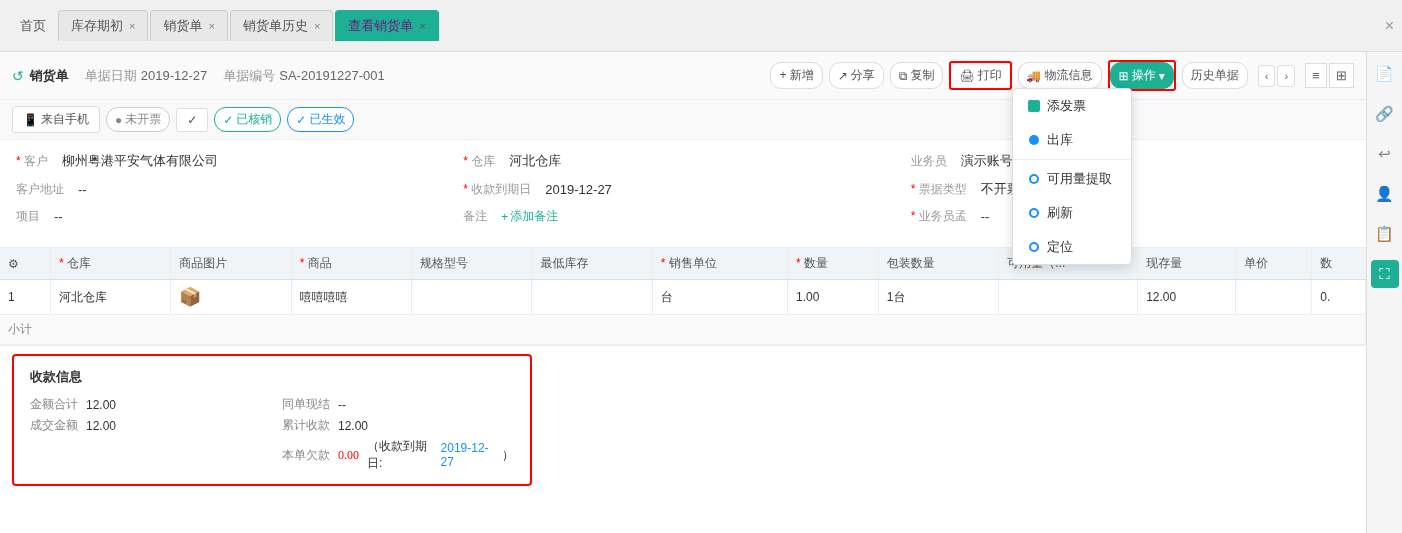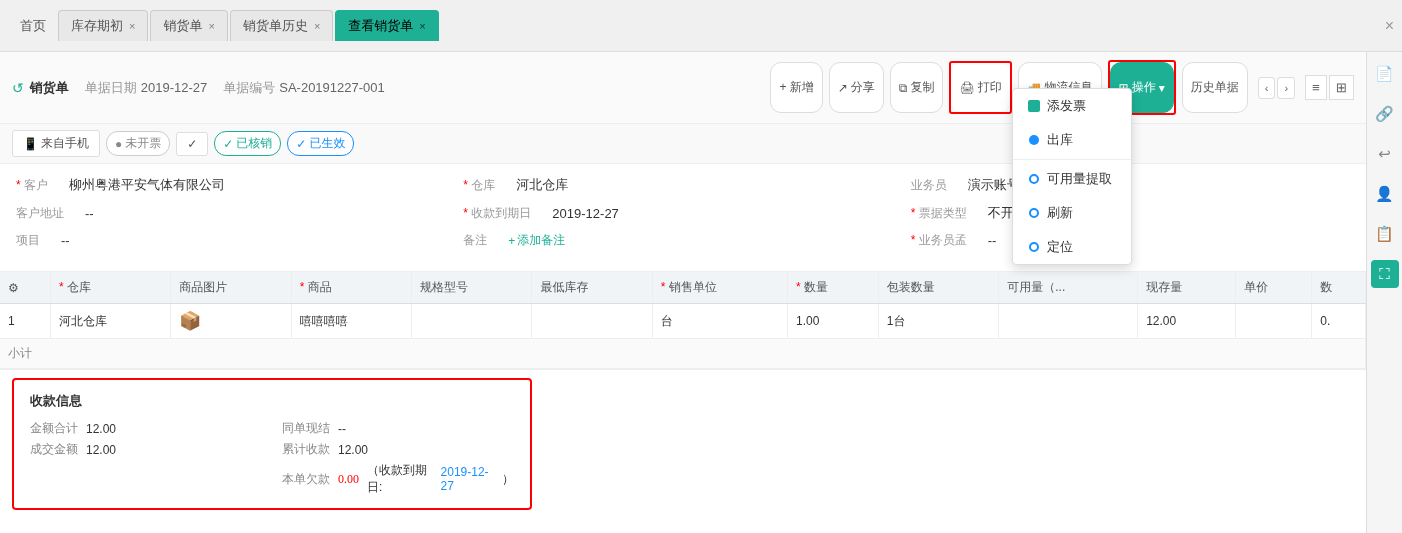--- a/index.html
+++ b/index.html
@@ -1,56 +1,56 @@
 <!DOCTYPE html>
 <html><head>
   <meta charset="utf-8">
   <style>
     * { box-sizing: border-box; margin: 0; padding: 0; }
     body { font-family: 'Microsoft YaHei', '微软雅黑', Arial, sans-serif; font-size: 13px; background: #f5f5f5; color: #333; overflow: hidden; }
 
     
     .tab-bar { display: flex; align-items: center; background: #f0f0f0; border-bottom: 1px solid #ddd; padding: 0 8px; height: 52px; }
     .tab-item { display: flex; align-items: center; padding: 6px 12px; background: #e8e8e8; border: 1px solid #ccc; border-bottom: none; border-radius: 4px 4px 0 0; margin-right: 2px; cursor: pointer; font-size: 13px; color: #555; }
-    .tab-item.active { background: #1db095; color: #000000; border-color: #1db095; }
+    .tab-item.active { background: #1db095; color: #701a75; border-color: #1db095; }
     .tab-item .tab-close { margin-left: 6px; font-size: 11px; opacity: 0.7; }
     .tab-home { padding: 6px 12px; color: #555; font-size: 13px; cursor: pointer; }
     .tab-bar-close { margin-left: auto; font-size: 16px; color: #999; cursor: pointer; }
 
     
     .main-area { background: #fff; height: calc(533px - 36px); display: flex; }
     .content-area { flex: 1; overflow: hidden; }
 
     
     .doc-header { display: flex; align-items: center; padding: 8px 12px; border-bottom: 1px solid #eee; background: #fafafa; }
     .doc-title-icon { color: #1db095; margin-right: 6px; font-size: 14px; }
     .doc-type-label { font-weight: bold; color: #333; margin-right: 16px; font-size: 13px; }
     .doc-meta { display: flex; align-items: center; gap: 16px; color: #666; font-size: 13px; }
     .doc-meta span { display: flex; align-items: center; gap: 4px; }
     .doc-meta .label { color: #999; }
     .toolbar { margin-left: auto; display: flex; align-items: center; gap: 6px; }
-    .toolbar-btn { display: flex; align-items: center; gap: 3px; padding: 16px 8px; border: 1px solid #ddd; border-radius: 11px; background: #fff; cursor: pointer; font-size: 12px; color: #555; }
+    .toolbar-btn { display: flex; align-items: center; gap: 3px; padding: 4px 8px; border: 1px solid #ddd; border-radius: 11px; background: #fff; cursor: pointer; font-size: 12px; color: #555; }
     .toolbar-btn.operations-btn { background: #1db095; color: #fff; border-color: #1db095; }
     .nav-arrows { display: flex; gap: 2px; margin-left: 4px; }
     .nav-arrow { padding: 4px 6px; border: 1px solid #ddd; border-radius: 3px; cursor: pointer; font-size: 11px; color: #666; background: #fff; }
     .view-toggle { display: flex; gap: 2px; margin-left: 4px; }
     .view-btn { padding: 4px 6px; border: 1px solid #ddd; background: #fff; cursor: pointer; color: #666; }
 
     
     .action-bar { display: flex; align-items: center; padding: 6px 12px; border-bottom: 1px solid #eee; background: #f9f9f9; gap: 6px; }
     .action-btn { display: flex; align-items: center; gap: 3px; padding: 4px 10px; border: 1px solid #ddd; border-radius: 3px; background: #fff; cursor: pointer; font-size: 12px; color: #555; }
     .status-badge { display: flex; align-items: center; gap: 3px; padding: 3px 8px; border-radius: 12px; font-size: 12px; border: 1px solid #ccc; background: #fff; }
     .status-badge.gray { color: #888; border-color: #ccc; }
     .status-badge.green { color: #1db095; border-color: #1db095; }
     .status-badge.blue { color: #1890ff; border-color: #1890ff; }
 
     
     .form-area { padding: 12px 16px; border-bottom: 1px solid #eee; }
     .form-row { display: flex; align-items: center; margin-bottom: 10px; gap: 8px; }
-    .form-group { display: flex; align-items: center; gap: 21px; flex: 1; }
+    .form-group { display: flex; align-items: center; gap: 14px; flex: 1; }
     .form-label { color: #999; font-size: 12px; white-space: nowrap; }
     .form-label.required::before { content: '* '; color: red; }
     .form-value { color: #333; font-size: 13px; }
     .form-add { color: #1db095; cursor: pointer; font-size: 12px; display: flex; align-items: center; gap: 2px; }
 
     
     .table-wrapper { overflow-x: auto; border-bottom: 1px solid #eee; }
     table { width: 100%; border-collapse: collapse; font-size: 12px; }
     thead tr { background: #f0f4f7; }
     th { padding: 7px 8px; text-align: left; color: #555; font-weight: normal; border-bottom: 1px solid #ddd; border-right: 1px solid #eee; white-space: nowrap; }

